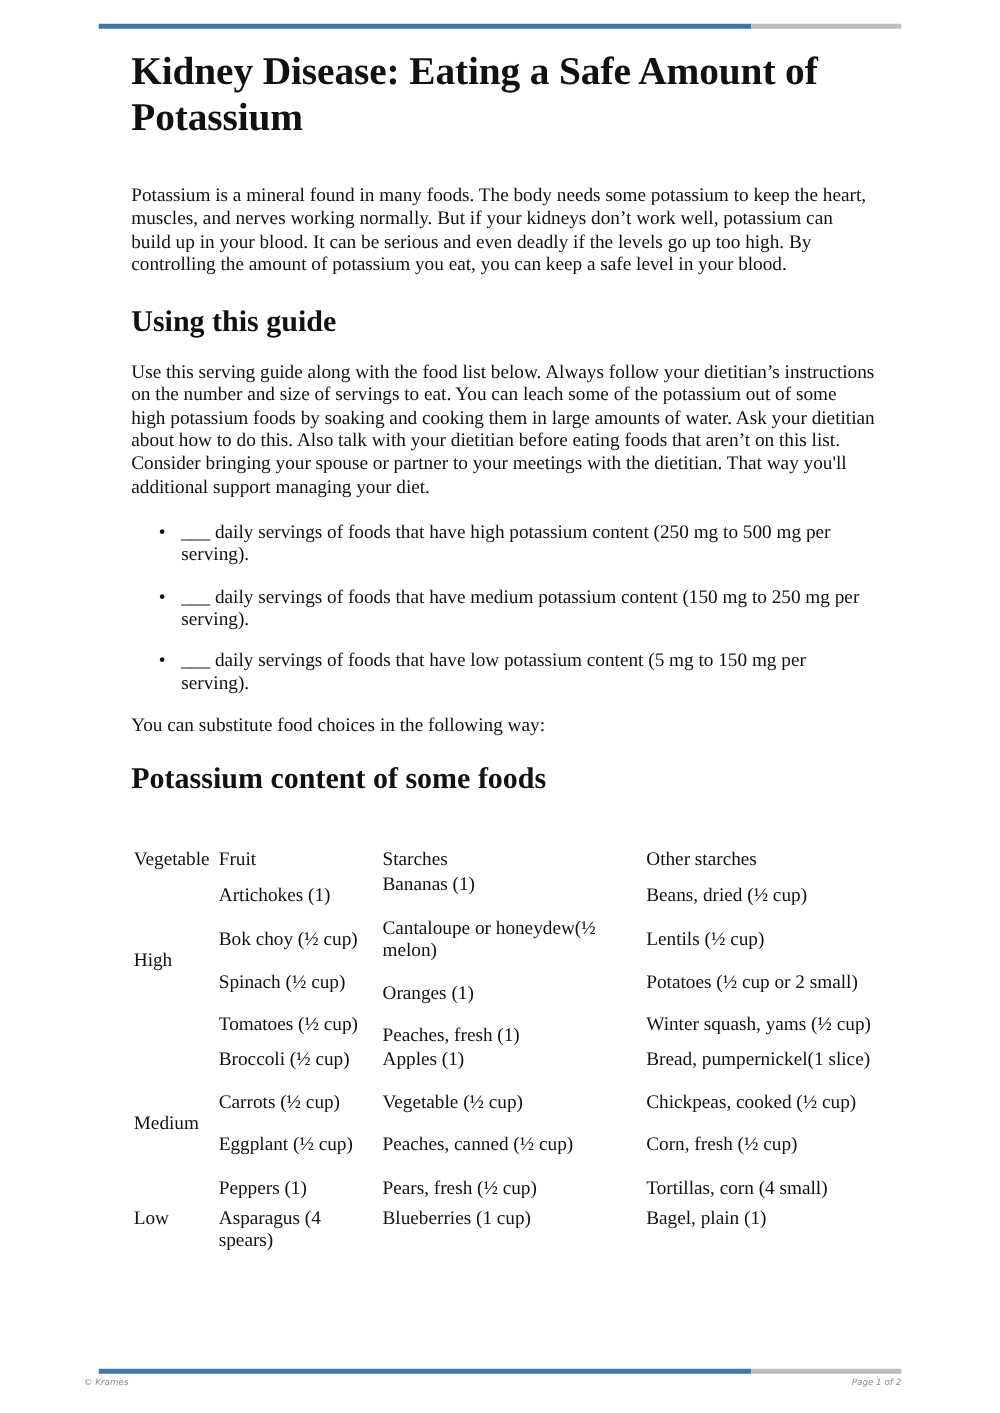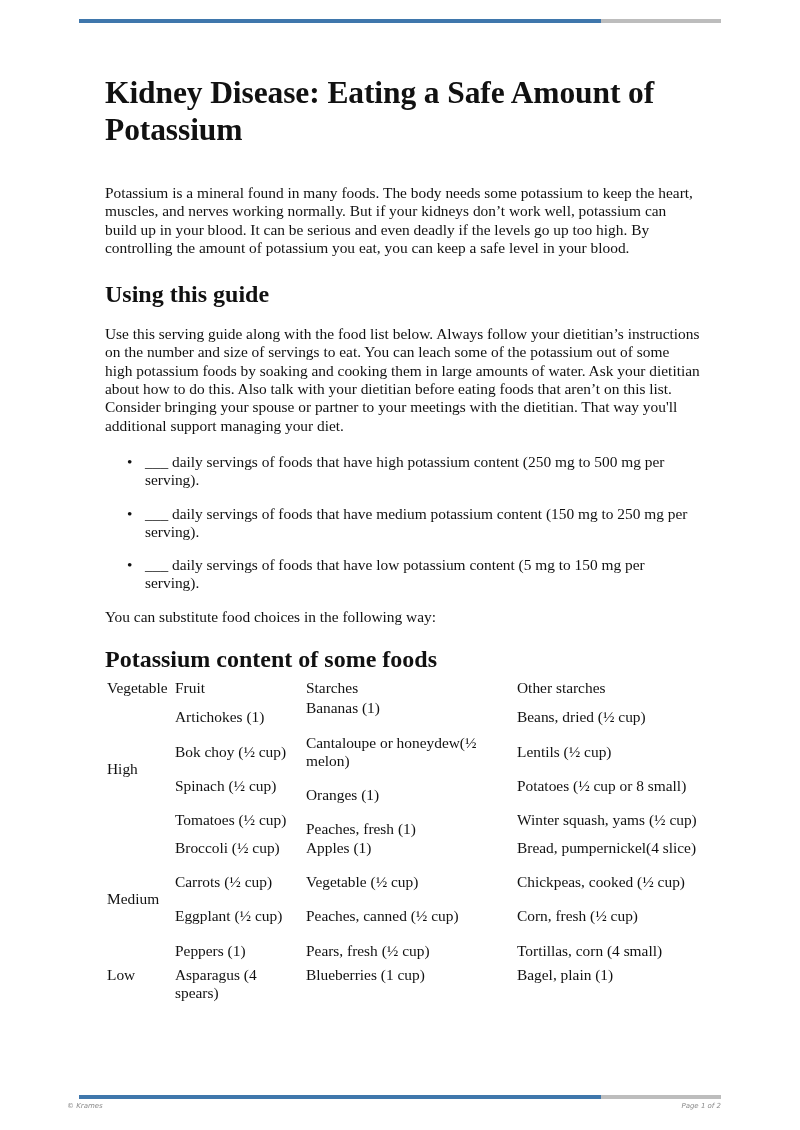--- a/index.html
+++ b/index.html
@@ -4,21 +4,21 @@
   <style>
     html, body { margin: 0; padding: 0; background: #ffffff; }
     body {
       width: 800px; height: 1130px; position: relative; overflow: hidden;
       font-family: "Liberation Serif", serif; color: #111111;
     }
     .topbar { position: absolute; left: 79px; top: 19px; width: 642px; height: 4px; display: flex; }
     .bar-blue { background: #3f77ac; height: 100%; width: 522px; }
     .bar-gray { background: #bdbdbd; height: 100%; flex: 1; }
 
-    .content { position: absolute; left: 105px; top: 74px; width: 595px; }
+    .content { position: absolute; left: 105px; top: 38px; width: 595px; }
     h1 {
       font-size: 31.5px; line-height: 37px; font-weight: bold; margin: 0;
       letter-spacing: -0.1px;
     }
     p { font-size: 15.4px; line-height: 18.3px; margin: 0; }
     .intro { margin-top: 36px; }
     h2 { font-size: 24px; line-height: 26px; font-weight: bold; margin: 24px 0 0 0; }
     .guide { margin-top: 18px; }
     ul { margin: 18px 0 0 0; padding: 0 0 0 40px; list-style: none; }
     ul li { position: relative; font-size: 15.4px; line-height: 18.3px; margin-bottom: 15px; padding-right: 4px; }
@@ -86,40 +86,40 @@
     </td>
     <td class="cell">
       <p>Bananas (1)</p>
       <p>Cantaloupe or honeydew(½ melon)</p>
       <p>Oranges (1)</p>
       <p>Peaches, fresh (1)</p>
     </td>
     <td class="cell">
       <p>Beans, dried (½ cup)</p>
       <p>Lentils (½ cup)</p>
-      <p>Potatoes (½ cup or 8 small)</p>
+      <p>Potatoes (½ cup or 2 small)</p>
       <p>Winter squash, yams (½ cup)</p>
     </td>
   </tr>
   <tr>
     <td>Medium</td>
     <td class="cell">
       <p>Broccoli (½ cup)</p>
       <p>Carrots (½ cup)</p>
       <p>Eggplant (½ cup)</p>
       <p>Peppers (1)</p>
     </td>
     <td class="cell">
       <p>Apples (1)</p>
       <p>Vegetable (½ cup)</p>
       <p>Peaches, canned (½ cup)</p>
       <p>Pears, fresh (½ cup)</p>
     </td>
     <td class="cell">
-      <p>Bread, pumpernickel(4 slice)</p>
+      <p>Bread, pumpernickel(1 slice)</p>
       <p>Chickpeas, cooked (½ cup)</p>
       <p>Corn, fresh (½ cup)</p>
       <p>Tortillas, corn (4 small)</p>
     </td>
   </tr>
   <tr>
     <td style="vertical-align: top; padding-top: 6px;">Low</td>
     <td class="cell" style="vertical-align: top; padding-top: 6px;">
       <p>Asparagus (4 spears)</p>
     </td>

